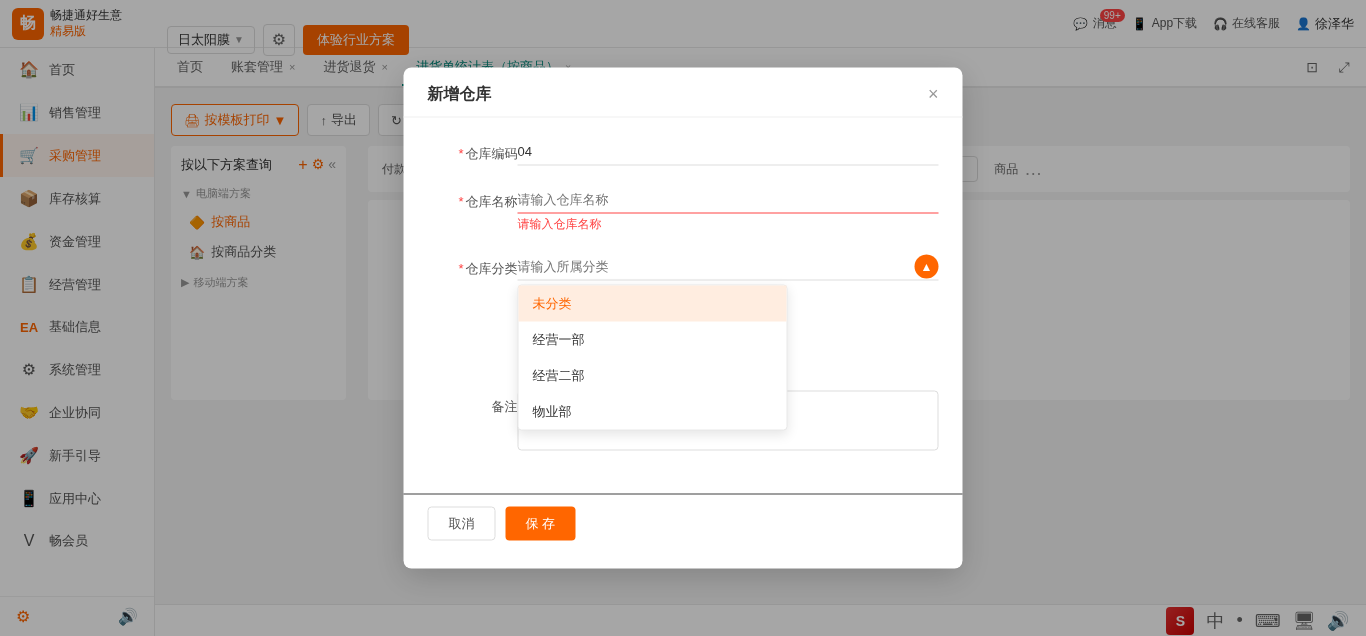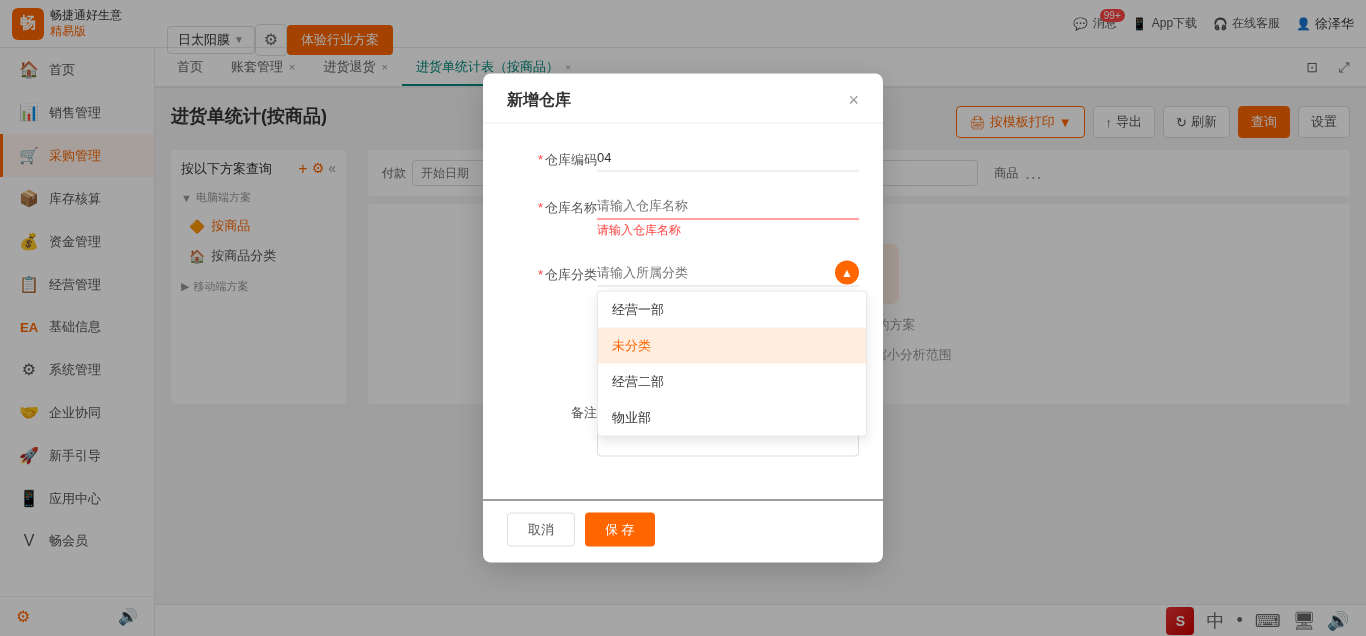--- a/index.html
+++ b/index.html
@@ -29,20 +29,21 @@
       display: flex; align-items: center; justify-content: center;
       color: #fff; font-weight: bold; font-size: 16px;
     }
     .logo-text { font-size: 12px; color: #333; line-height: 1.3; }
     .logo-badge { font-size: 12px; color: #ff6600; }
 
     .header-center {
       flex: 1;
       display: flex;
       align-items: center;
+      gap: 8px;
       margin-top: 32px;
     }
     .store-selector {
       display: flex; align-items: center; gap: 4px;
       border: 1px solid #ddd; border-radius: 4px;
       padding: 4px 10px;
       cursor: pointer;
       font-size: 13px;
       color: #333;
     }
@@ -195,24 +196,24 @@
       z-index: 100;
     }
 
     
     .modal {
       position: fixed;
       top: 50%; left: 50%;
       transform: translate(-50%, -50%);
       background: #fff;
       border-radius: 8px;
-      width: 400px;
+      width: 559px;
       z-index: 200;
       box-shadow: 0 8px 32px rgba(0,0,0,0.18);
-      padding-bottom: 4px;
+      padding-bottom: 16px;
       overflow: visible;
     }
     .modal-header {
       display: flex; align-items: center; justify-content: space-between;
       padding: 16px 24px 12px;
       border-bottom: 1px solid #f0f0f0;
     }
     .modal-title { font-size: 16px; font-weight: 600; color: #333; }
     .modal-close { cursor: pointer; color: #999; font-size: 18px; }
     .modal-body { padding: 20px 24px; }
@@ -448,21 +449,20 @@
         <span class="close-icon">×</span>
       </div>
       <div class="tab-bar-right">
         <div class="tab-bar-icon-btn">⊡</div>
         <div class="tab-bar-icon-btn">⤢</div>
       </div>
     </div>
 
     <div class="page-area">
       <div style="display:flex; align-items:center; justify-content:space-between; margin-bottom:10px;">
-        <div class="page-title">进货单统计(按商品)</div>
         <div style="display:flex; gap:8px;">
           <div class="toolbar-btn outline-orange">
             <span>🖨</span>
             <span>按模板打印</span>
             <span>▼</span>
           </div>
           <div class="toolbar-btn">
             <span>↑</span>
             <span>导出</span>
           </div>
@@ -572,22 +572,22 @@
       </div>
     </div>
 
     <div class="form-row" style="position:relative;">
       <div class="form-label required">仓库分类</div>
       <div class="form-control-wrap select-wrap">
         <input class="select-input" type="text" placeholder="请输入所属分类" style="">
         <div class="select-arrow">▲</div>
         
         <div class="dropdown-list">
+          <div class="dropdown-item selected">未分类</div>
           <div class="dropdown-item">经营一部</div>
-          <div class="dropdown-item selected">未分类</div>
           <div class="dropdown-item">经营二部</div>
           <div class="dropdown-item">物业部</div>
         </div>
       </div>
     </div>
 
     <div class="form-row" style="margin-top: 110px;">
       <div class="form-label">备注</div>
       <div class="form-control-wrap">
         <textarea class="form-textarea" style=""></textarea>

